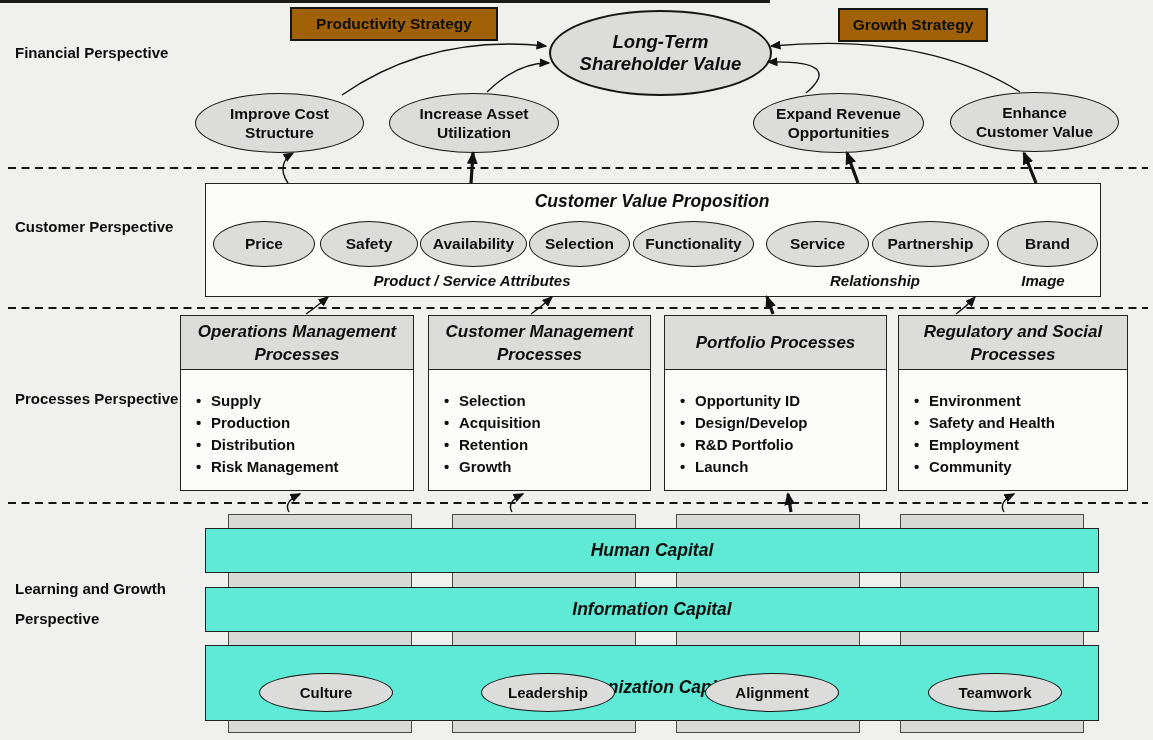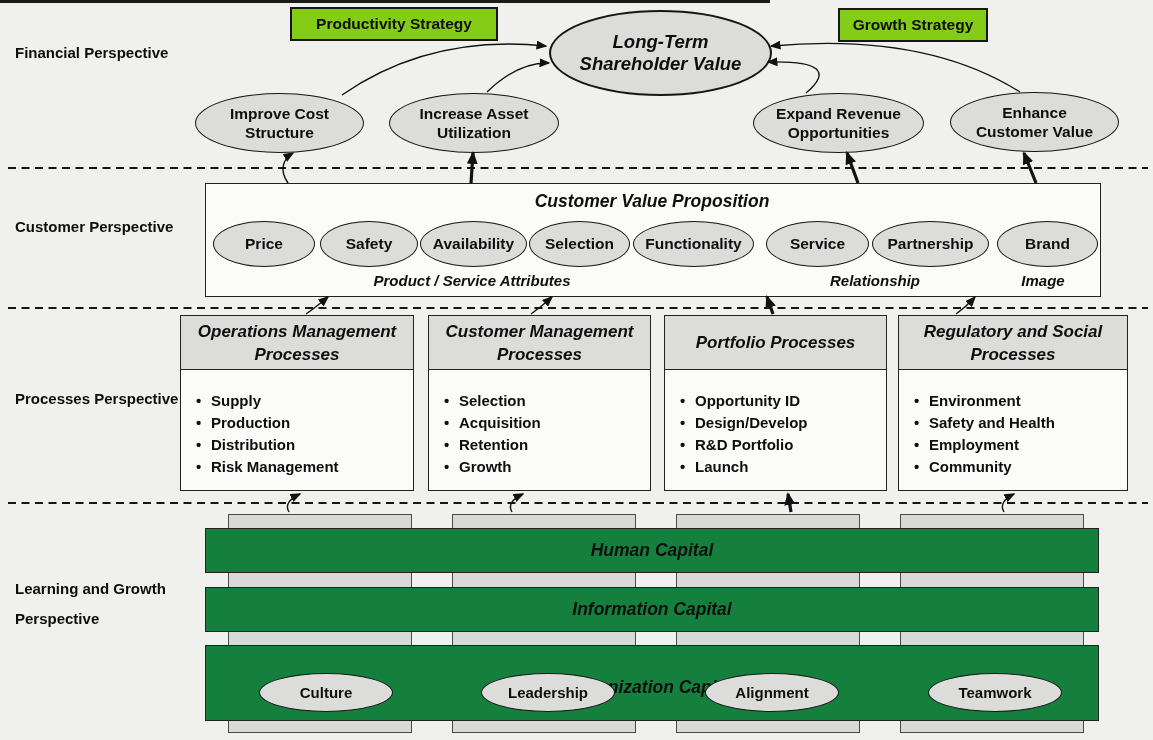--- a/index.html
+++ b/index.html
@@ -6,21 +6,21 @@
   #stage{
     position:relative;width:1153px;height:740px;overflow:hidden;
     background:#f0f0ee;
     font-family:"Liberation Sans","DejaVu Sans",sans-serif;
     color:#0e0e0e;
   }
   
   .plabel{position:absolute;left:15px;width:178px;font-weight:bold;
     font-size:15px;line-height:30px;color:#0d0d0d;z-index:3;}
   
-  .sbox{position:absolute;border:2px solid #161616;background:#84cc16;
+  .sbox{position:absolute;border:2px solid #161616;background:#a16207;
     display:flex;align-items:center;justify-content:center;
     font-weight:bold;font-size:15.5px;z-index:3;}
   
   .ell{position:absolute;border-radius:50%;background:#dcdcdb;
     border:1.6px solid #161616;display:flex;align-items:center;justify-content:center;
     text-align:center;font-weight:bold;z-index:3;}
   .ltsv{border-width:2.2px;font-size:18.5px;font-style:italic;line-height:22px;}
   .ltsv span{max-width:190px;display:inline-block;}
   .fnode{font-size:15.5px;line-height:19px;}
   .fnode span{max-width:150px;display:inline-block;}
@@ -40,21 +40,21 @@
     display:flex;align-items:center;justify-content:center;text-align:center;
     font-weight:bold;font-style:italic;font-size:17px;line-height:23px;}
   .ibox-hd span{display:inline-block;max-width:210px;}
   .ibox:nth-of-type(3) .ibox-hd span{max-width:120px;}
   .ibox-body{padding:20px 4px 0 15px;}
   .li{position:relative;padding-left:15px;font-weight:bold;font-size:15px;line-height:22px;}
   .li::before{content:"\2022";position:absolute;left:0;top:0;}
   
   .tab{position:absolute;top:514px;height:219px;width:184px;background:#d9d9d8;
     border:1.2px solid #4a4a4a;z-index:1;box-sizing:border-box;}
-  .bar{position:absolute;left:205px;width:894px;background:#15803d;border:1.6px solid #222;
+  .bar{position:absolute;left:205px;width:894px;background:#5eead4;border:1.6px solid #222;
     display:flex;align-items:center;justify-content:center;z-index:2;box-sizing:border-box;
     font-weight:bold;font-style:italic;font-size:17.5px;}
   .bar.tall{align-items:center;padding-top:9px;}
   
   #overlay{position:absolute;left:0;top:0;z-index:4;pointer-events:none;}
 </style>
 </head>
 <body>
 
 <div id="stage">

